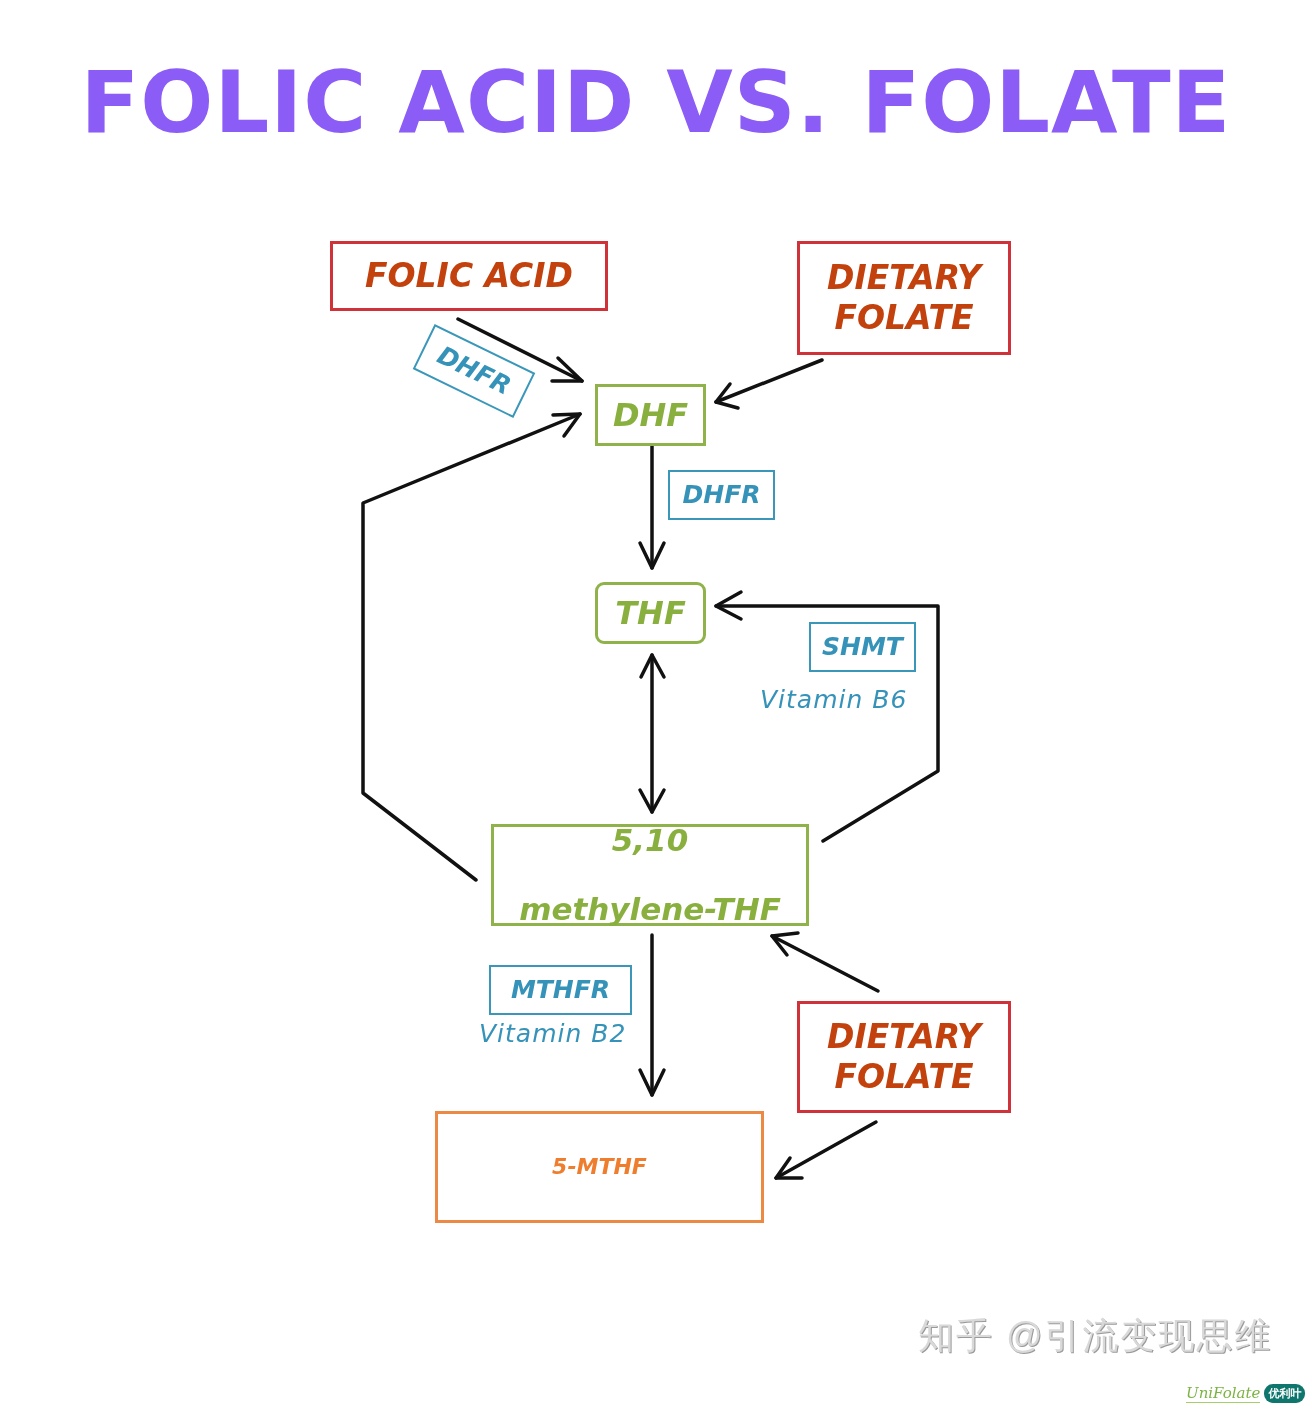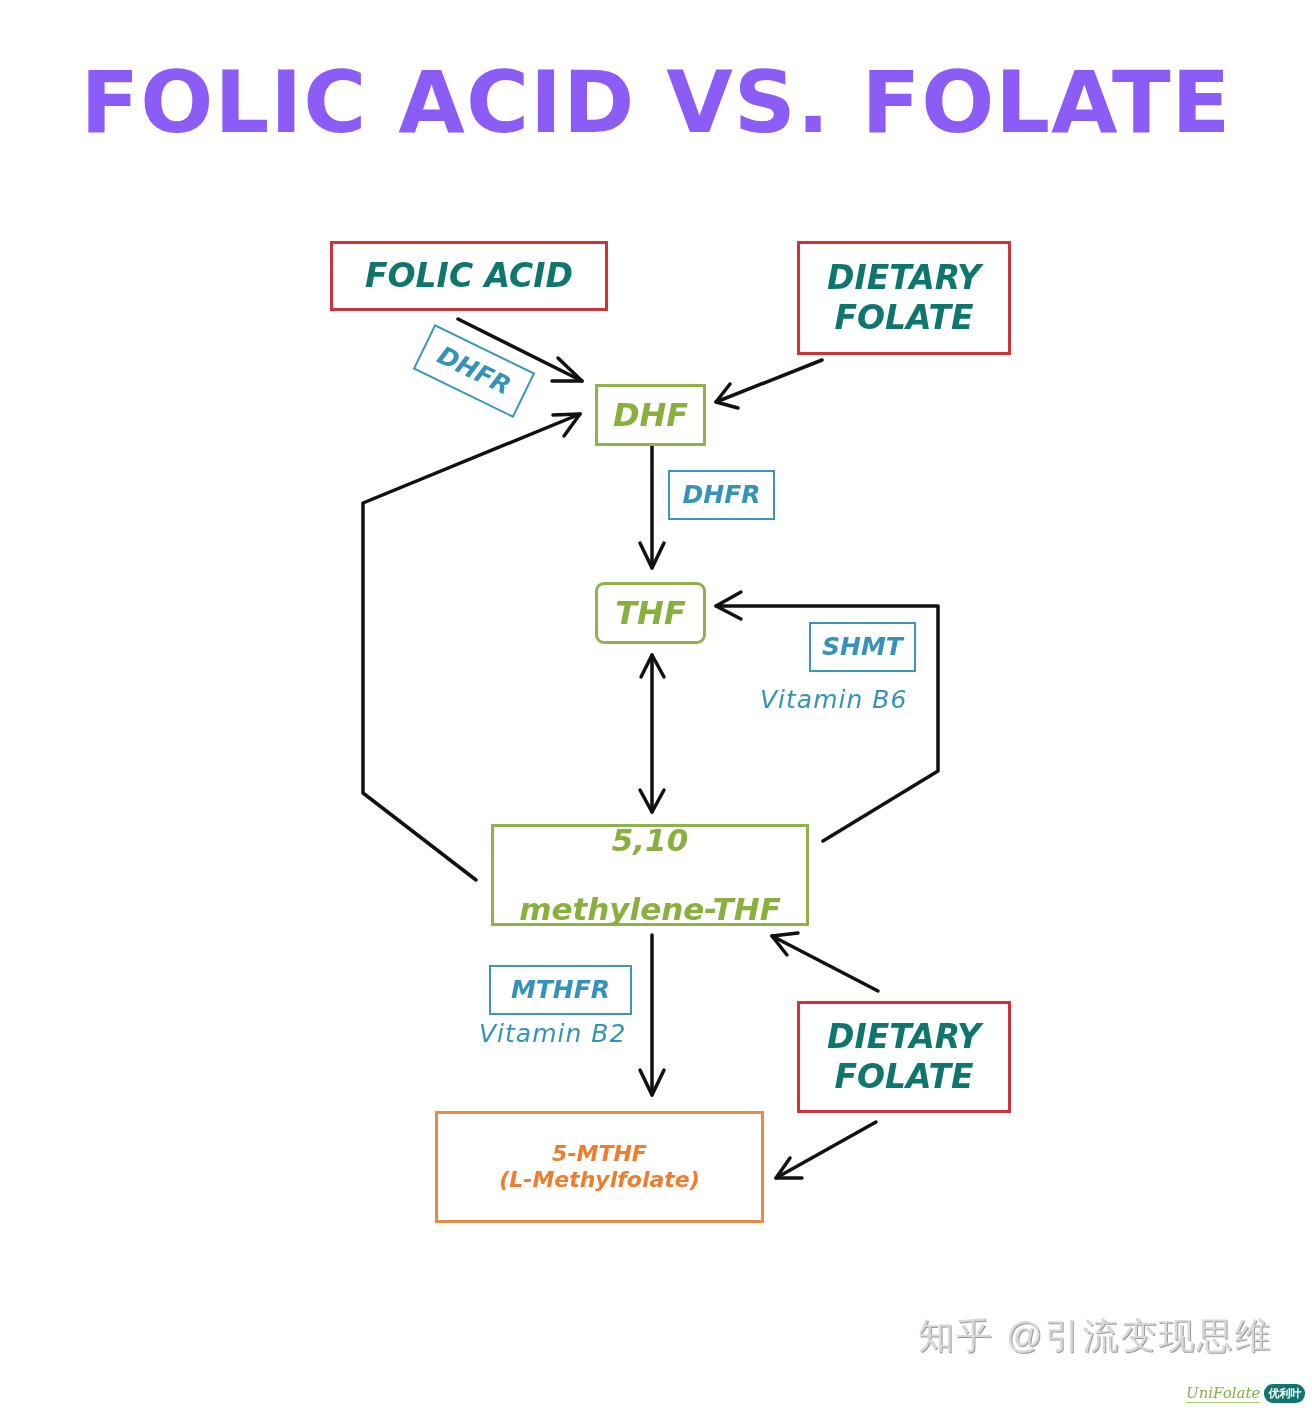--- a/index.html
+++ b/index.html
@@ -30,21 +30,21 @@
     display: flex;
     flex-direction: column;
     align-items: center;
     justify-content: center;
     text-align: center;
     font-family: "DejaVu Sans", sans-serif;
     font-weight: bold;
     font-style: oblique;
     line-height: 1.2;
   }
-  .red { border: 3px solid #cf3339; color: #0f766e; }
+  .red { border: 3px solid #cf3339; color: #c2410c; }
   .green { border: 3px solid #8fb24a; color: #89b03e; }
   .blue { border: 2px solid #3a97ba; color: #3592b8; }
   .orange { border: 3px solid #ec8a45; color: #ef7d2e; }
   .note {
     position: absolute;
     font-family: "DejaVu Sans", sans-serif;
     font-style: oblique;
     color: #3592b8;
     font-size: 25px;
     white-space: nowrap;
@@ -161,21 +161,20 @@
   </div>
   <div class="note" style="left:479px; top:1019px;">Vitamin B2</div>
 
   <div class="box red" style="left:797px; top:1001px; width:214px; height:112px; font-size:33px;">
     <span>DIETARY</span>
     <span>FOLATE</span>
   </div>
 
   <div class="box orange" style="left:435px; top:1111px; width:329px; height:112px; font-size:22px;">
     <span>5-MTHF</span>
-    <span>(L-Methylfolate)</span>
   </div>
 
   <div class="watermark">知乎 @引流变现思维</div>
 
   <div class="brand">
     <span class="brand-name">UniFolate</span>
     <span class="brand-badge">优利叶</span>
   </div>
 
 </div>

